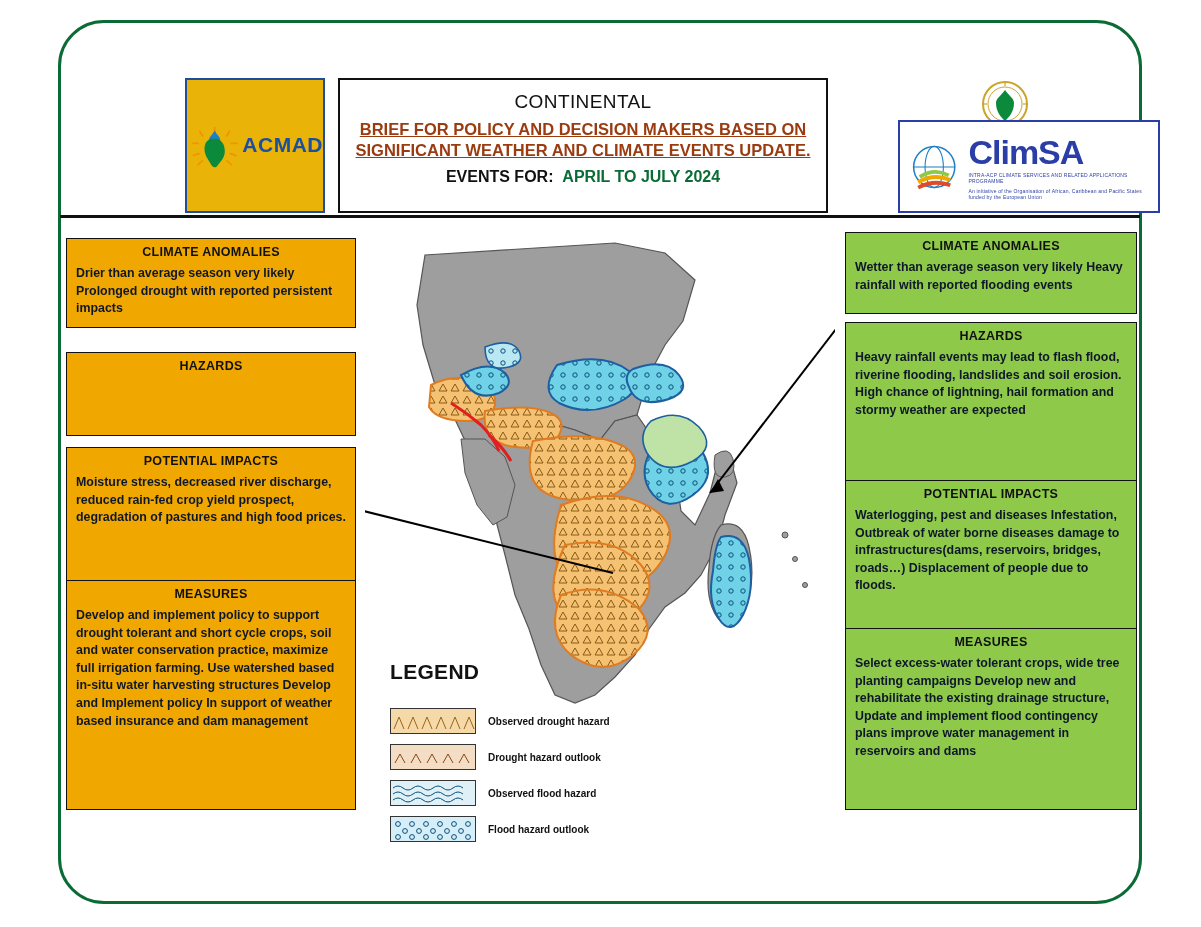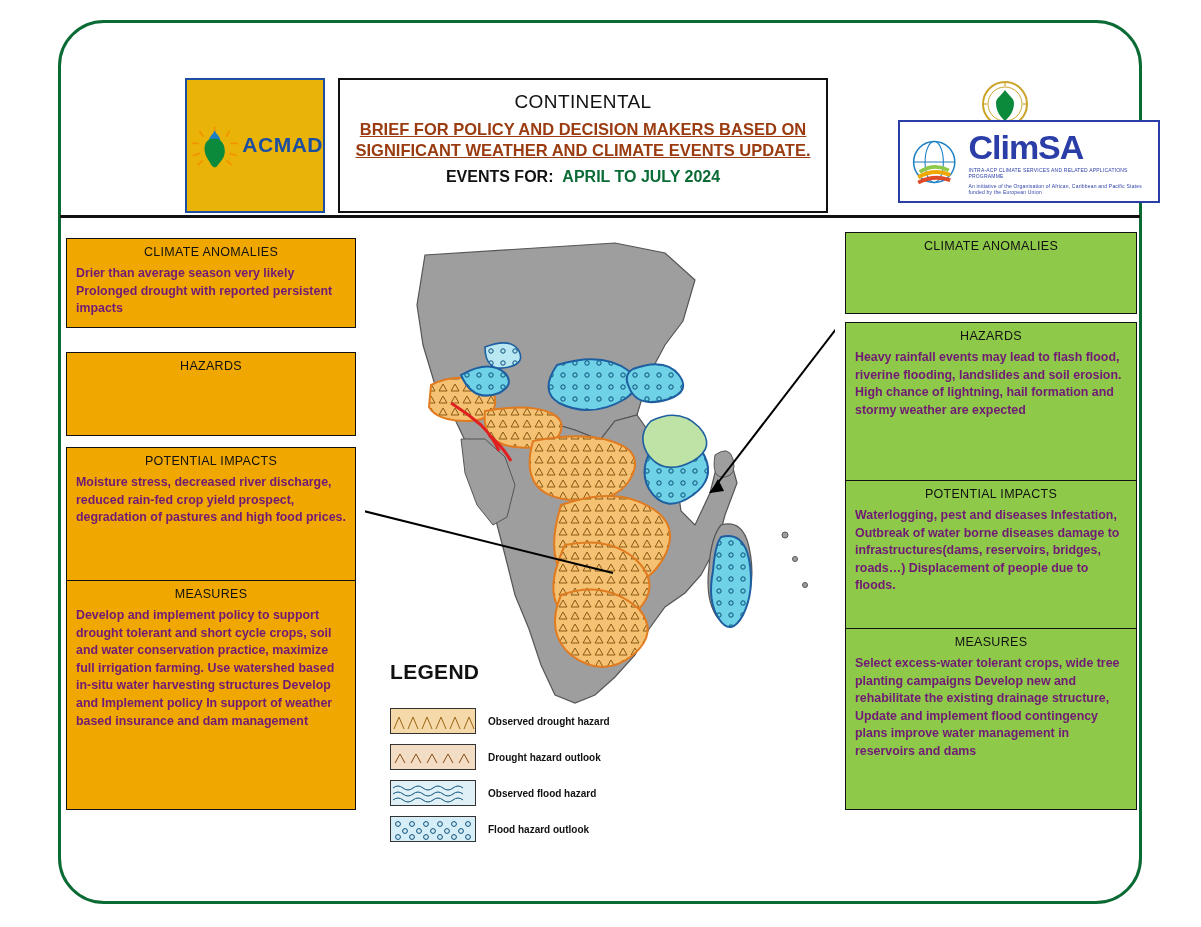--- a/index.html
+++ b/index.html
@@ -41,45 +41,45 @@
   }
   .t-continental{font-size:19px;color:#111;letter-spacing:.4px;margin-top:5px;}
   .t-brief{
     font-size:16.5px;font-weight:bold;color:#9a3b10;line-height:1.25;margin-top:6px;text-decoration:underline;
   }
   .t-valid{
     margin-top:8px;font-size:16px;font-weight:bold;color:#111;
   }
   .t-valid span{color:#0b6b35;}
   .climsa-box{
-    position:absolute;left:838px;top:62px;width:262px;height:83px;
+    position:absolute;left:838px;top:62px;width:262px;height:93px;
     border:2px solid #2b3ea8;box-sizing:border-box;background:#fff;
     display:flex;align-items:center;padding-left:6px;
   }
   .climsa-word{font-size:34px;font-weight:bold;color:#2b3ea8;letter-spacing:-1px;}
   .climsa-sub{
     font-size:5px;color:#2b3ea8;letter-spacing:.2px;line-height:1.3;
   }
   .au-logo{
     position:absolute;left:900px;top:22px;width:90px;height:48px;
   }
 
   
   .panel{
     position:absolute;box-sizing:border-box;border:1.5px solid #111;
   }
   .panel.left{background:#f0a800;left:66px;width:290px;}
   .panel.right{background:#8ec94a;left:845px;width:292px;}
   .panel h3{
     margin:0;padding:6px 4px 4px 4px;text-align:center;
-    font-size:12.5px;font-weight:normal;color:#111;letter-spacing:.3px;
+    font-size:12.5px;font-weight:bold;color:#111;letter-spacing:.3px;
   }
   .panel p{
     margin:0;padding:2px 9px 9px 9px;font-size:12.4px;font-weight:bold;
-    color:#701a75;line-height:1.42;
+    color:#0f172a;line-height:1.42;
   }
 
   
   #lp-anom{top:238px;height:90px;}
   #lp-haz{top:352px;height:84px;}
   #lp-imp{top:447px;height:136px;}
   #lp-meas{top:580px;height:230px;}
   
   #rp-anom{top:232px;height:82px;}
   #rp-haz{top:322px;height:160px;}
@@ -189,20 +189,21 @@
   <h3>POTENTIAL IMPACTS</h3>
   <p>Moisture stress,  decreased river discharge, reduced rain-fed crop yield prospect, degradation of pastures and high food prices.</p>
 </div>
 <div class="panel left" id="lp-meas">
   <h3>MEASURES</h3>
   <p>Develop and implement policy to support drought tolerant and short cycle crops, soil and water conservation practice, maximize full irrigation farming. Use watershed based in-situ water harvesting structures Develop and Implement policy In support of weather based insurance and dam management</p>
 </div>
 
 <div class="panel right" id="rp-anom">
   <h3>CLIMATE ANOMALIES</h3>
+  <p>Wetter than average season very likely Heavy rainfall with reported flooding events</p>
 </div>
 <div class="panel right" id="rp-haz">
   <h3>HAZARDS</h3>
   <p>Heavy rainfall events may lead to flash flood, riverine flooding, landslides and soil erosion. High chance of lightning, hail formation and stormy weather are expected</p>
 </div>
 <div class="panel right" id="rp-imp">
   <h3>POTENTIAL IMPACTS</h3>
   <p>Waterlogging, pest and diseases Infestation, Outbreak of water borne diseases damage to infrastructures(dams, reservoirs, bridges, roads…) Displacement of people due to floods.</p>
 </div>
 <div class="panel right" id="rp-meas">

